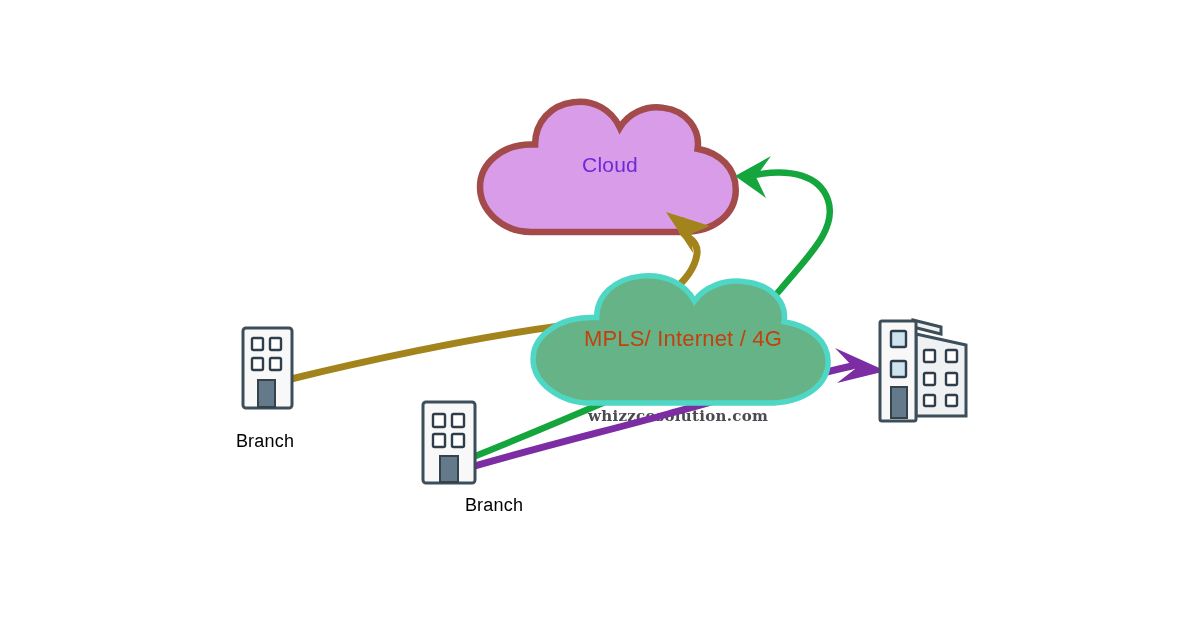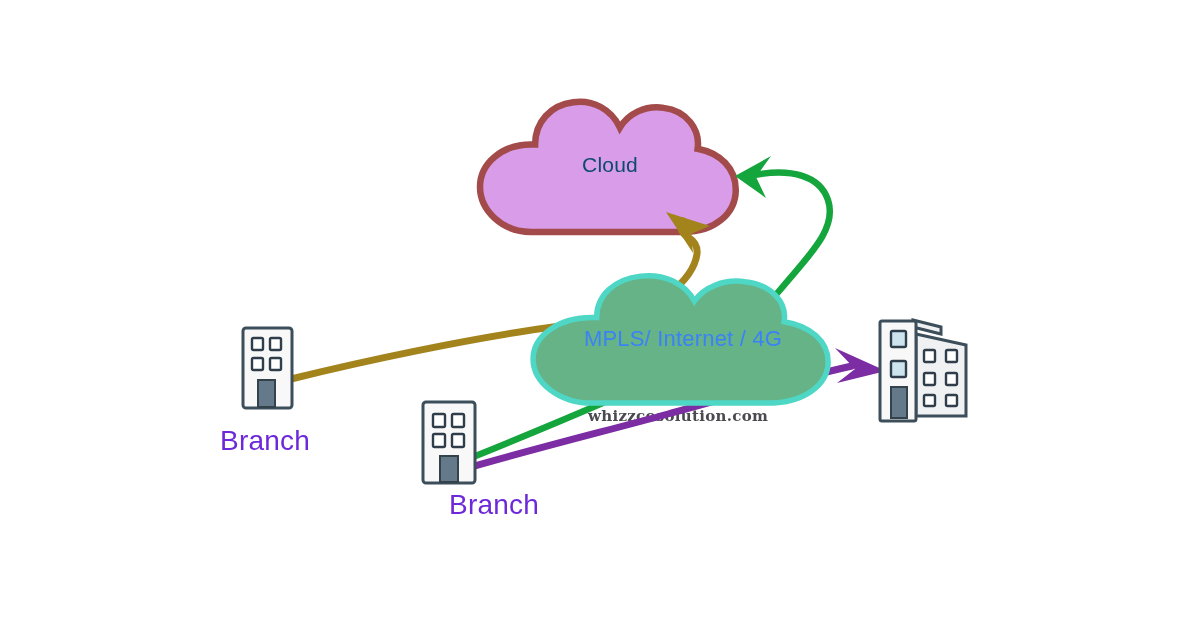--- a/index.html
+++ b/index.html
@@ -7,28 +7,28 @@
     position:relative;
     width:1200px;height:628px;
     background:#ffffff;
     overflow:hidden;
     font-family:"Liberation Sans", sans-serif;
   }
   .canvas svg{position:absolute;left:0;top:0;z-index:2;}
   .lbl{
     position:absolute;
     text-align:center;
-    color:#6d28d9;
-    font-size:28px;
+    color:#000000;
+    font-size:18px;
     z-index:3;
     line-height:26px;
     letter-spacing:.2px;
   }
-  .lbl-cloud{color:#0c4a6e;font-size:21px;}
-  .lbl-mpls{color:#3b82f6;font-size:22px;}
+  .lbl-cloud{color:#6d28d9;font-size:21px;}
+  .lbl-mpls{color:#c2410c;font-size:22px;}
   .watermark{
     position:absolute;
     z-index:1;
     text-align:center;
     font-family:"DejaVu Serif", serif;
     font-weight:bold;
     font-size:15px;
     color:#4a4a50;
     letter-spacing:.3px;
   }

